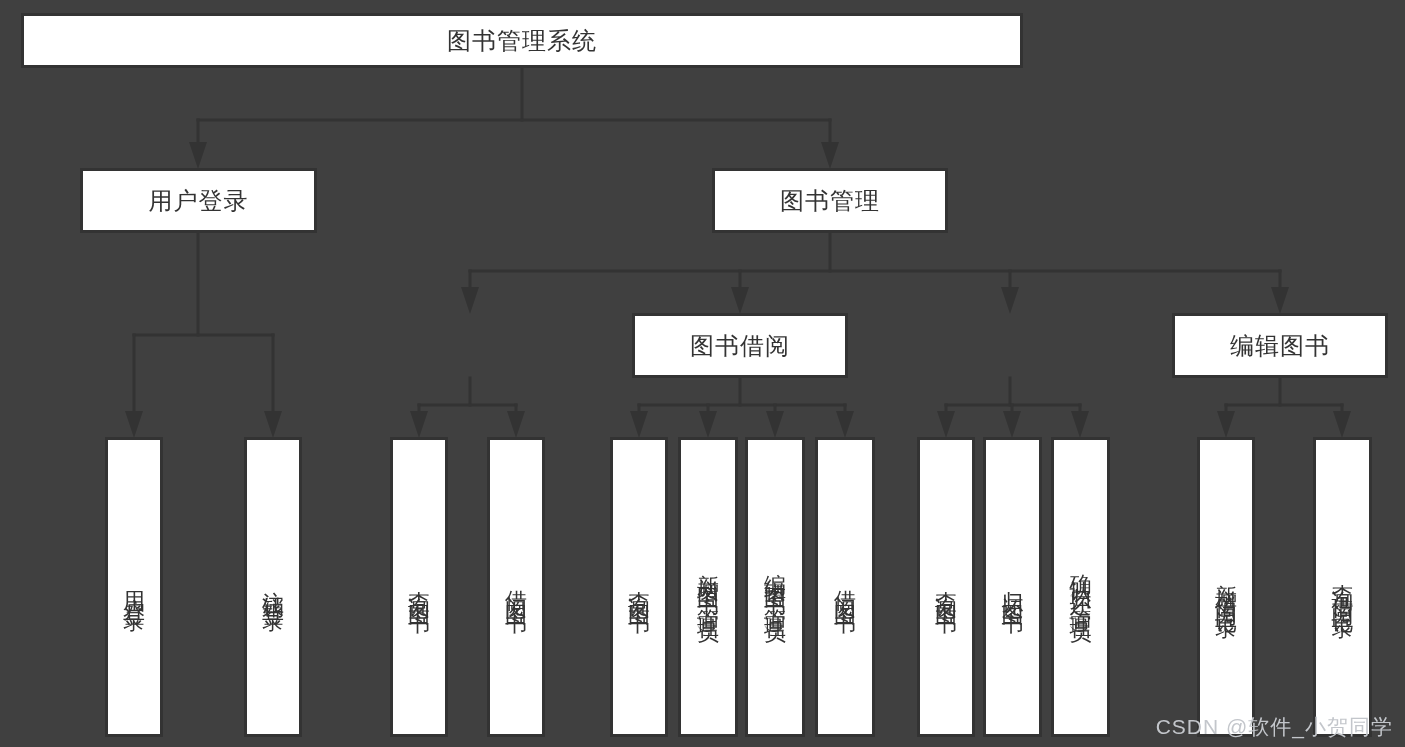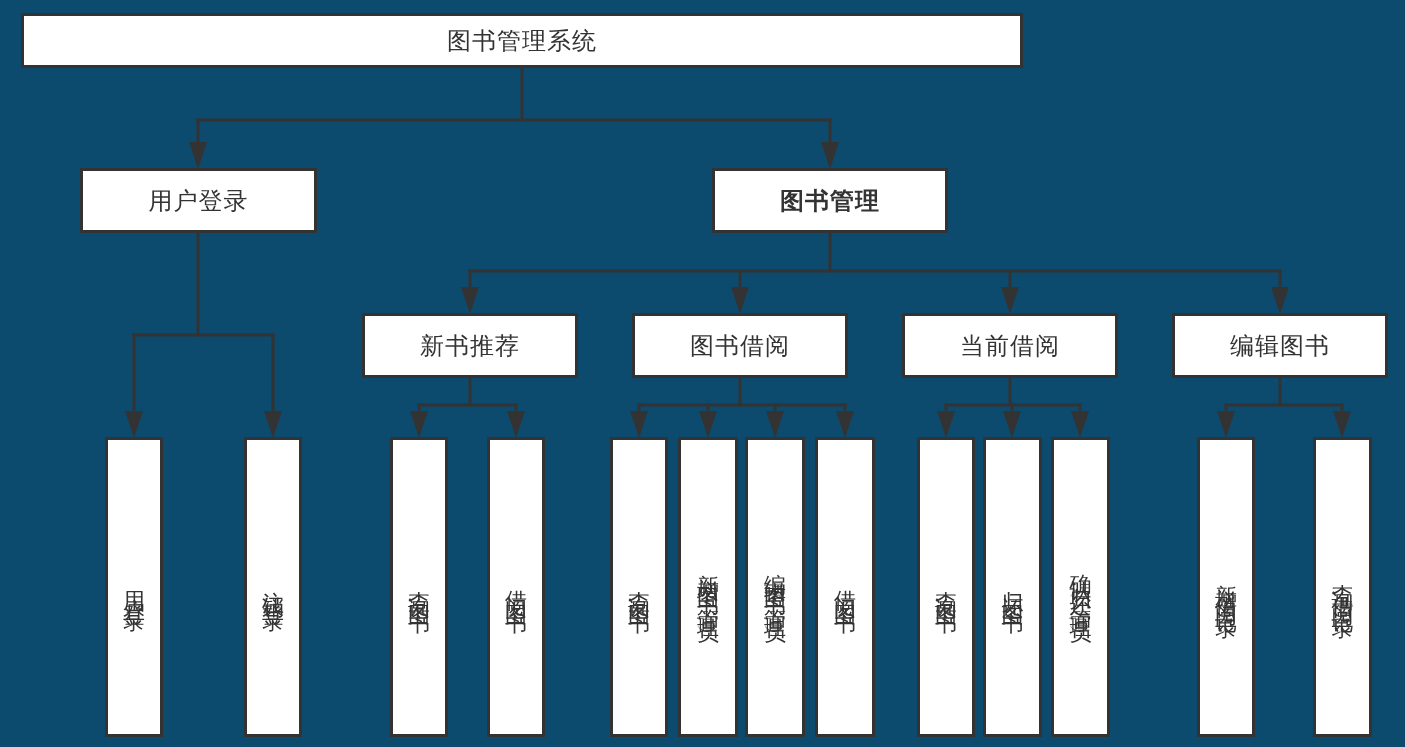--- a/index.html
+++ b/index.html
@@ -3,21 +3,21 @@
 <meta charset="utf-8">
 <style>
   * { margin: 0; padding: 0; box-sizing: border-box; }
   html, body { background: #ffffff; }
   body { font-family: "Liberation Sans", sans-serif; }
 
   .canvas {
     position: relative;
     width: 1405px;
     height: 747px;
-    background: #0c4a6e;
+    background: #404040;
     overflow: hidden;
   }
 
   .wires {
     position: absolute;
     left: 0; top: 0;
     width: 1405px; height: 747px;
     z-index: 0;
   }
 
@@ -123,25 +123,23 @@
       <polygon points="1003,411 1021,411 1012,438"></polygon>
       <polygon points="1071,411 1089,411 1080,438"></polygon>
       <polygon points="1217,411 1235,411 1226,438"></polygon>
       <polygon points="1333,411 1351,411 1342,438"></polygon>
     </g>
   </svg>
 
   <div class="node" style="left:21px; top:13px; width:1002px; height:55px;">图书管理系统</div>
 
   <div class="node" style="left:80px; top:168px; width:237px; height:65px;">用户登录</div>
-  <div class="node" style="left:712px; top:168px; width:236px; height:65px;font-weight:bold;">图书管理</div>
+  <div class="node" style="left:712px; top:168px; width:236px; height:65px;">图书管理</div>
 
-  <div class="node" style="left:362px; top:313px; width:216px; height:65px;">新书推荐</div>
   <div class="node" style="left:632px; top:313px; width:216px; height:65px;font-family:Liberation Serif, serif;">图书借阅</div>
-  <div class="node" style="left:902px; top:313px; width:216px; height:65px;">当前借阅</div>
   <div class="node" style="left:1172px; top:313px; width:216px; height:65px;">编辑图书</div>
 
   <div class="node leaf" style="left:105px; top:437px; width:58px; height:300px;">
     <span class="vtext">用户登录</span>
   </div>
   <div class="node leaf" style="left:244px; top:437px; width:58px; height:300px;">
     <span class="vtext">注销登录</span>
   </div>
 
   <div class="node leaf" style="left:390px; top:437px; width:58px; height:300px;">
@@ -174,14 +172,15 @@
     <span class="vtext">确认归还（管理员）</span>
   </div>
 
   <div class="node leaf" style="left:1197px; top:437px; width:58px; height:300px;">
     <span class="vtext">新增借阅记录</span>
   </div>
   <div class="node leaf" style="left:1313px; top:437px; width:59px; height:300px;">
     <span class="vtext">查询借阅记录</span>
   </div>
 
+  <div class="watermark">CSDN @软件_小贺同学</div>
 
 </div>
 
 </body></html>

